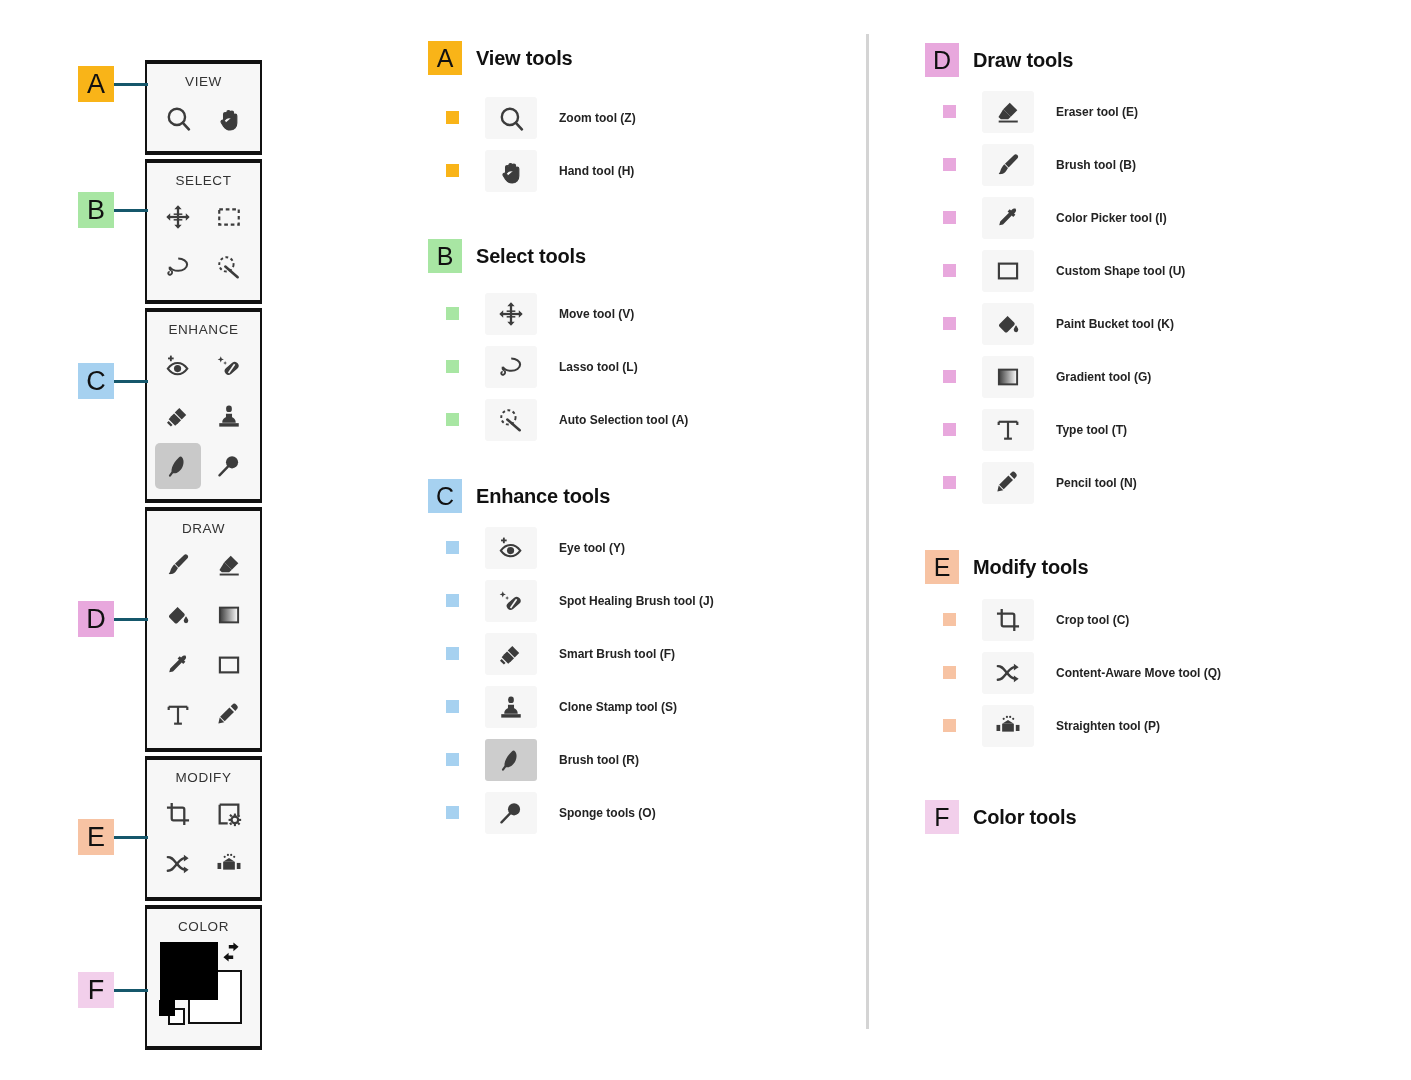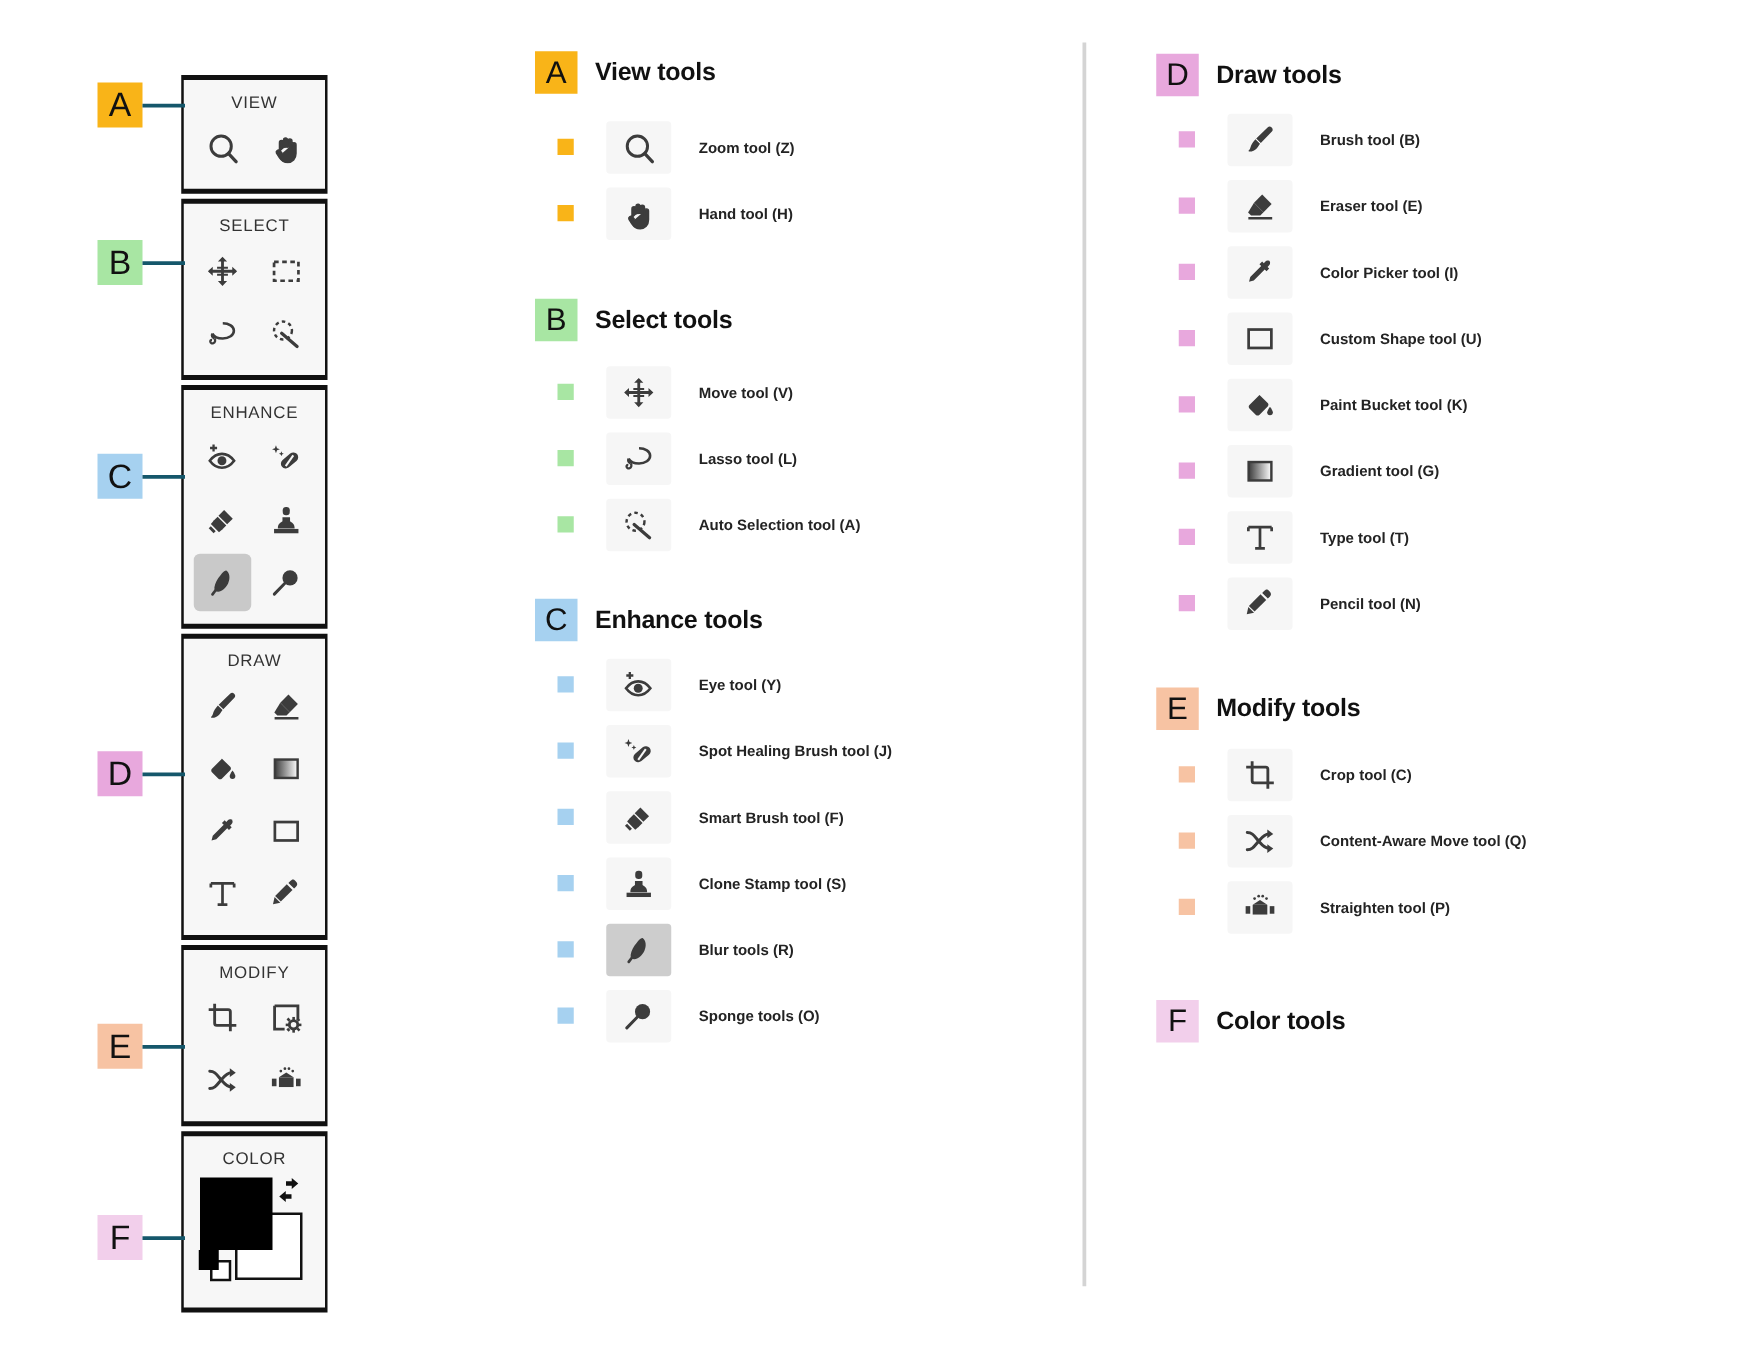--- a/index.html
+++ b/index.html
@@ -585,21 +585,21 @@
       </div>
     <div class="tool-label">Clone Stamp tool (S)</div>
   </div>
   <div class="tool-row">
     <div class="bullet" style="background:#a6d1f0;"></div>
     <div class="tool-icon active">
         <svg width="26" height="26" viewBox="0 0 24 24">
           <use href="#ic-blur"></use>
         </svg>
       </div>
-    <div class="tool-label">Blur tools (R)</div>
+    <div class="tool-label">Brush tool (R)</div>
   </div>
   <div class="tool-row">
     <div class="bullet" style="background:#a6d1f0;"></div>
     <div class="tool-icon">
         <svg width="26" height="26" viewBox="0 0 24 24">
           <use href="#ic-sponge"></use>
         </svg>
       </div>
     <div class="tool-label">Sponge tools (O)</div>
   </div>
@@ -609,33 +609,33 @@
 
   <div style="margin-top:43px;" class="sec-head">
     <div class="sec-badge" style="background:#e8a8dd;">D</div>
     <div class="sec-title">Draw tools</div>
   </div>
   <div style="height:8px"></div>
   <div class="tool-row">
     <div class="bullet" style="background:#e8a8dd;"></div>
     <div class="tool-icon">
         <svg width="26" height="26" viewBox="0 0 24 24">
+          <use href="#ic-eraser"></use>
+        </svg>
+      </div>
+    <div class="tool-label">Eraser tool (E)</div>
+  </div>
+  <div class="tool-row">
+    <div class="bullet" style="background:#e8a8dd;"></div>
+    <div class="tool-icon">
+        <svg width="26" height="26" viewBox="0 0 24 24">
           <use href="#ic-brush"></use>
         </svg>
       </div>
     <div class="tool-label">Brush tool (B)</div>
-  </div>
-  <div class="tool-row">
-    <div class="bullet" style="background:#e8a8dd;"></div>
-    <div class="tool-icon">
-        <svg width="26" height="26" viewBox="0 0 24 24">
-          <use href="#ic-eraser"></use>
-        </svg>
-      </div>
-    <div class="tool-label">Eraser tool (E)</div>
   </div>
   <div class="tool-row">
     <div class="bullet" style="background:#e8a8dd;"></div>
     <div class="tool-icon">
         <svg width="26" height="26" viewBox="0 0 24 24">
           <use href="#ic-colorpicker"></use>
         </svg>
       </div>
     <div class="tool-label">Color Picker tool (I)</div>
   </div>

